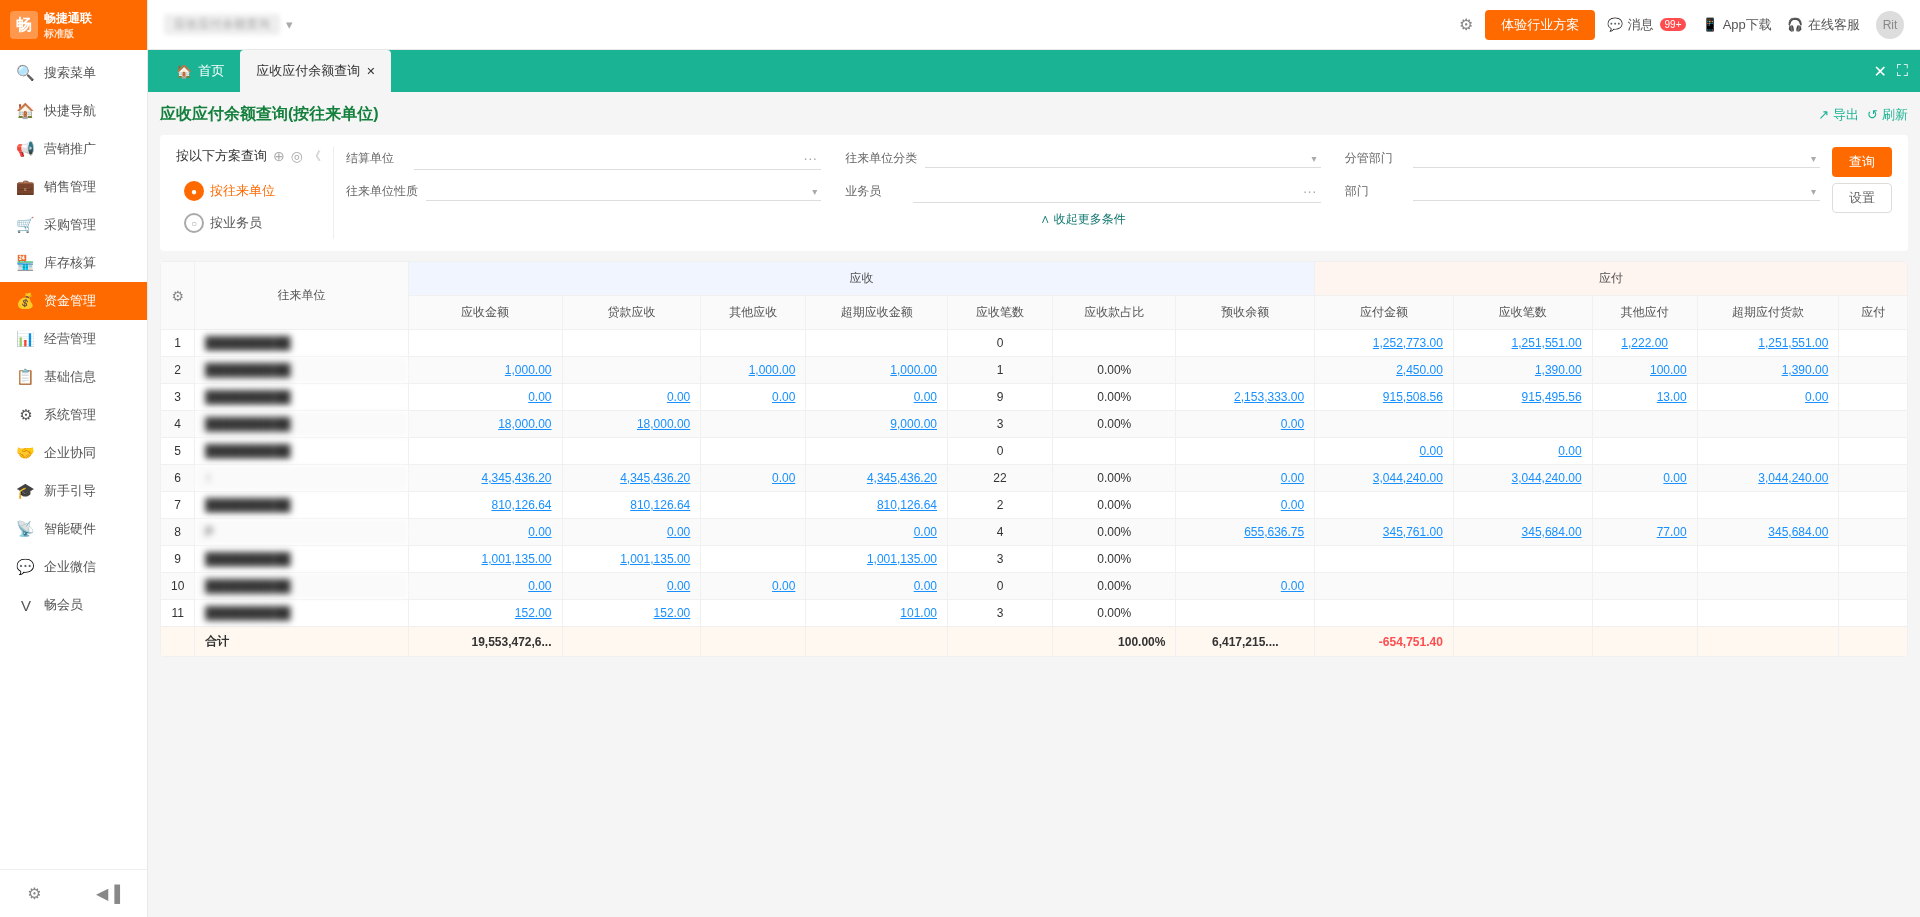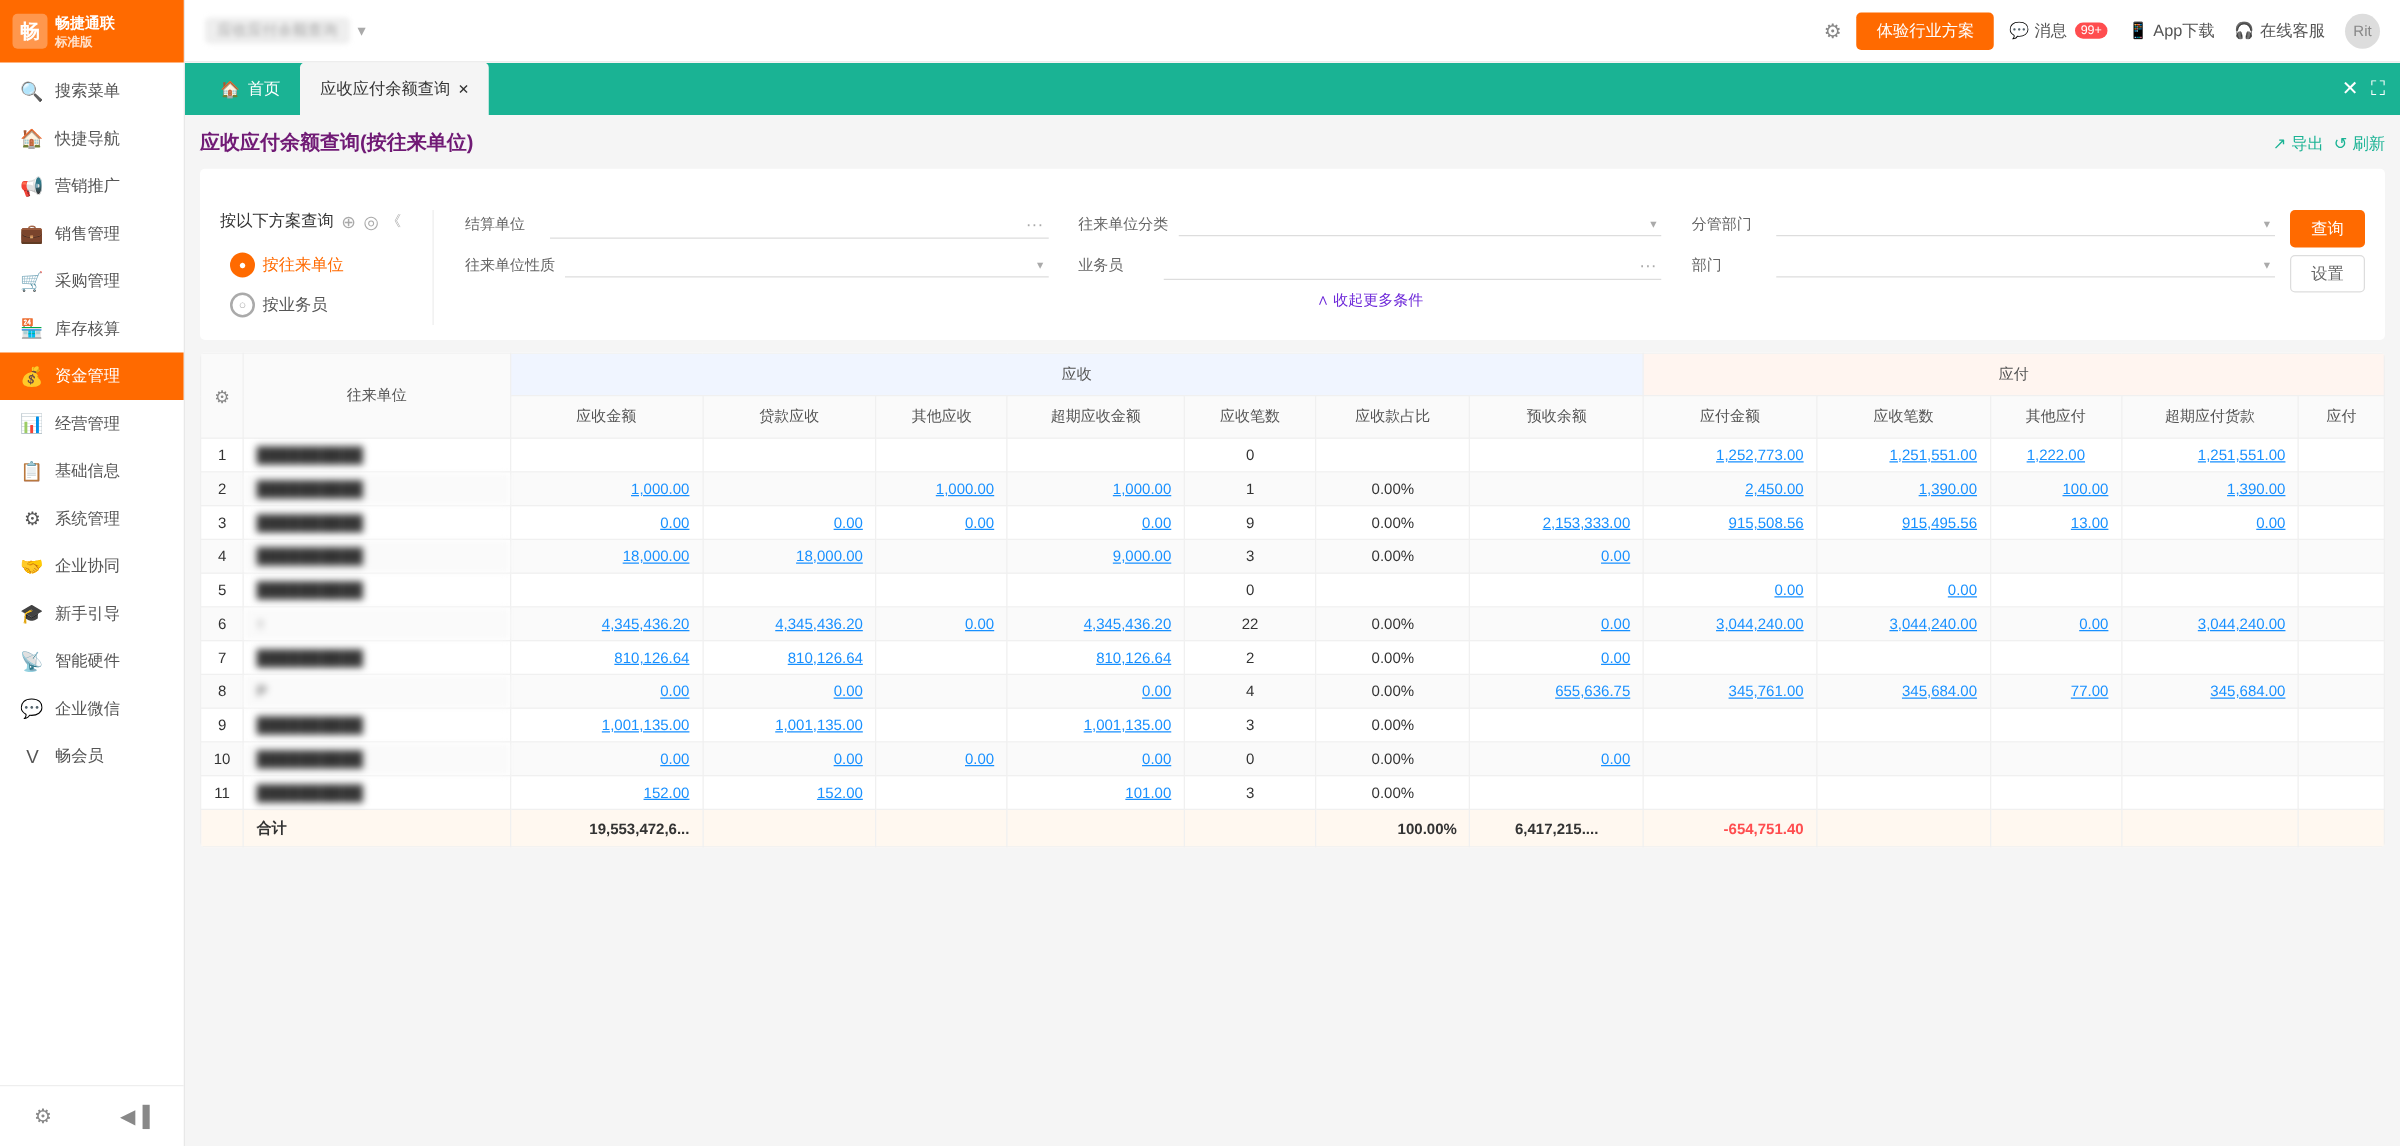--- a/index.html
+++ b/index.html
@@ -84,21 +84,21 @@
     
     .page-body {
       background: #f5f5f5; flex: 1; overflow: auto; padding: 12px;
     }
 
     
     .page-title-bar {
       display: flex; align-items: center; justify-content: space-between;
       margin-bottom: 10px;
     }
-    .page-title { font-size: 16px; font-weight: bold; color: #701a75; }
+    .page-title { font-size: 16px; font-weight: bold; color: #15803d; }
     .title-actions { display: flex; gap: 8px; }
     .title-btn { display: flex; align-items: center; gap: 4px; color: #1ab394; cursor: pointer; font-size: 13px; }
 
     
     .search-panel {
       background: white; border-radius: 4px; padding: 12px 16px; margin-bottom: 10px;
     }
     .search-panel-label { font-size: 13px; color: #333; font-weight: 500; }
     .query-type-item {
       display: flex; align-items: center; gap: 6px; padding: 6px 8px;
@@ -114,21 +114,21 @@
       display: flex; align-items: center; justify-content: center; color: #aaa; font-size: 10px;
     }
     .form-field { display: flex; align-items: center; gap: 8px; }
     .form-label { color: #666; font-size: 12px; white-space: nowrap; min-width: 60px; }
     .form-input {
       flex: 1; border: none; border-bottom: 1px solid #ddd; padding: 4px 6px;
       font-size: 12px; outline: none; color: #333;
     }
 
     .collapse-more {
-      text-align: center; margin-top: 8px; color: #6d28d9; font-size: 12px; cursor: pointer;
+      text-align: center; margin-top: 8px; color: #0f766e; font-size: 12px; cursor: pointer;
     }
 
     
     .search-actions { display: flex; flex-direction: column; gap: 6px; min-width: 60px; }
     .btn-query {
       background: #ff6a00; color: white; border: none; padding: 6px 16px;
       border-radius: 4px; cursor: pointer; font-size: 13px;
     }
     .btn-settings {
       background: white; color: #666; border: 1px solid #ddd; padding: 5px 14px;
@@ -290,21 +290,21 @@
           <span>导出</span>
         </div>
         <div class="title-btn">
           <span>↺</span>
           <span>刷新</span>
         </div>
       </div>
     </div>
 
     <div class="search-panel">
-      <div style="display:flex; gap:25px;margin-top:21px;">
+      <div style="display:flex; gap:12px;">
 
         <div style="min-width:140px;">
           <div style="display:flex; align-items:center; gap:6px; margin-bottom:10px;">
             <span class="search-panel-label">按以下方案查询</span>
             <span style="color:#aaa;cursor:pointer;font-size:14px;">⊕</span>
             <span style="color:#aaa;cursor:pointer;font-size:14px;">◎</span>
             <span style="color:#aaa;cursor:pointer;font-size:12px;">《</span>
           </div>
           <div class="query-type-item active">
             <div class="query-type-dot">●</div>

